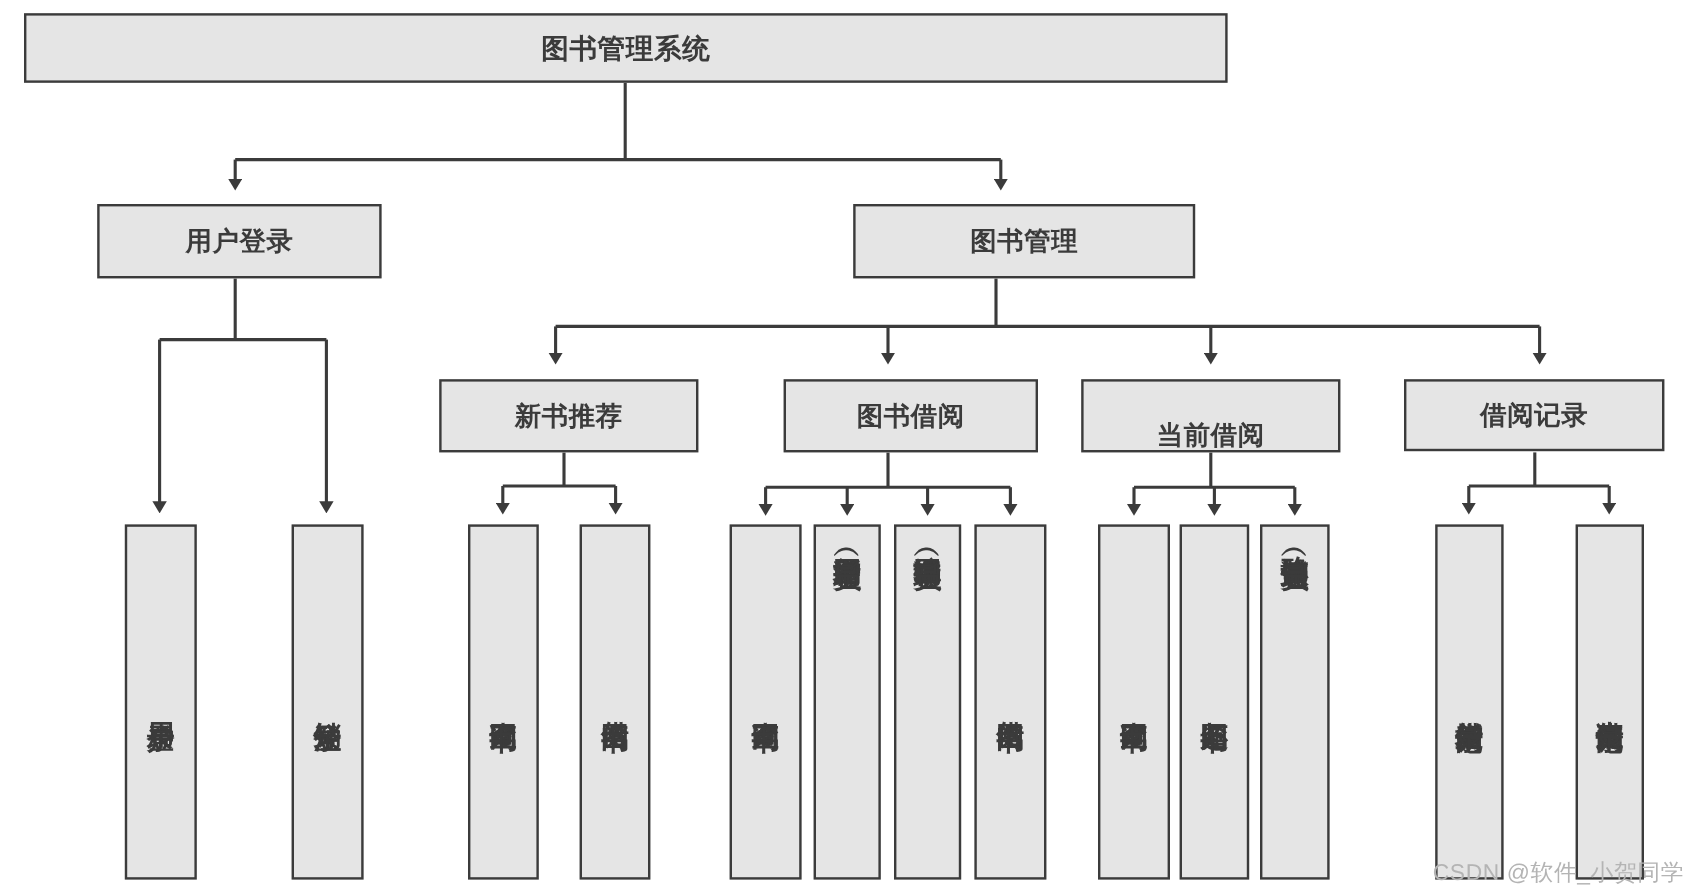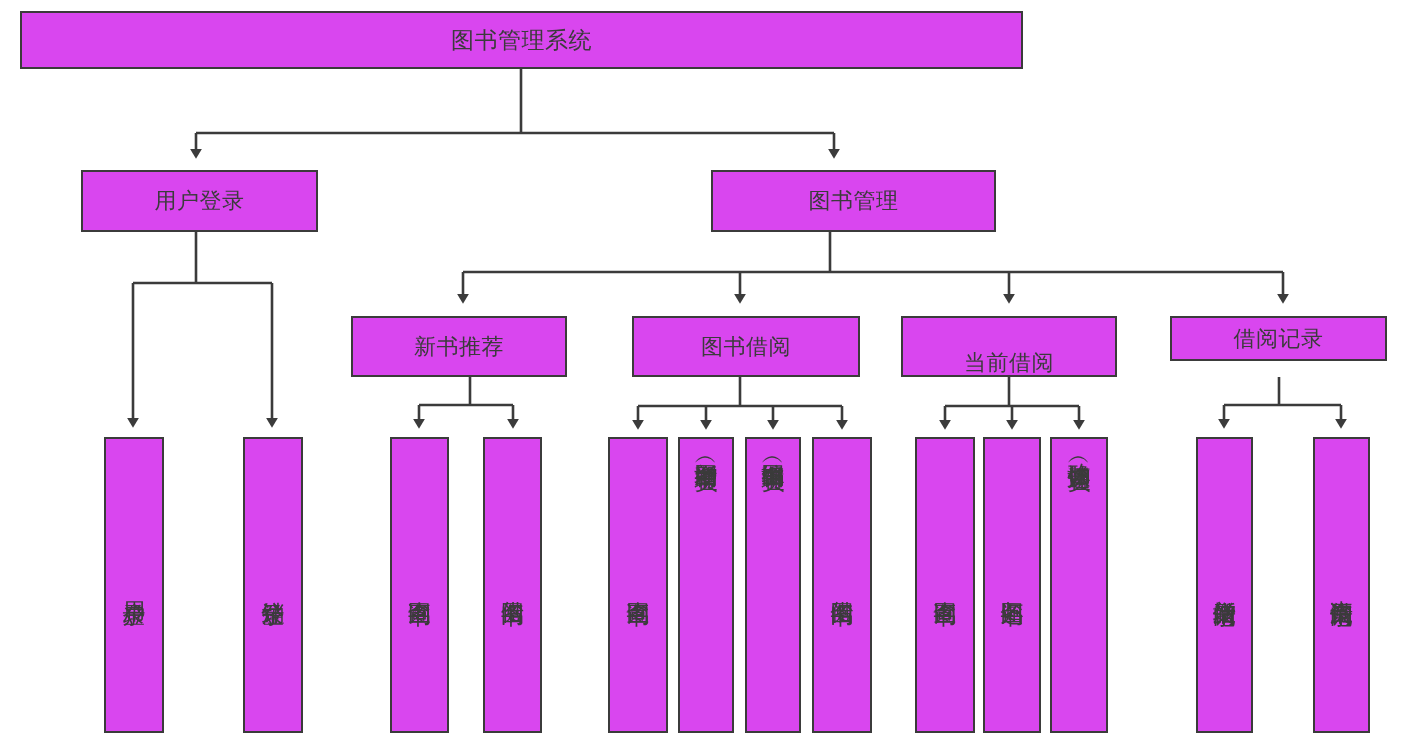--- a/index.html
+++ b/index.html
@@ -21,26 +21,27 @@
   #diagram-svg {
     position: absolute;
     left: 0;
     top: 0;
     width: 1405px;
     height: 747px;
   }
   .node-box {
     position: absolute;
     box-sizing: border-box;
-    background: #d946ef;
+    background: #e5e5e5;
     border: 2.2px solid #3b3b3b;
     display: flex;
     align-items: center;
     justify-content: center;
     color: #3b3b3b;
+    font-weight: bold;
   }
   .node-label {
     color: #3b3b3b;
     line-height: 1.08;
     text-align: center;
     white-space: pre;
     letter-spacing: 0.5px;
   }
   
   .node-h .node-label {
@@ -135,33 +136,33 @@
   </div>
 
   <div class="node-box node-h" style="left:81px; top:170px; width:237px; height:62px;">
     <span class="node-label">用户登录</span>
   </div>
 
   <div class="node-box node-h" style="left:711px; top:170px; width:285px; height:62px;">
     <span class="node-label">图书管理</span>
   </div>
 
-  <div class="node-box node-h" style="left:351px; top:316px; width:216px; height:61px;">
+  <div class="node-box node-h" style="left:366px; top:316px; width:216px; height:61px;">
     <span class="node-label">新书推荐</span>
   </div>
 
-  <div class="node-box node-h" style="left:632px; top:316px; width:228px; height:61px;">
+  <div class="node-box node-h" style="left:653px; top:316px; width:212px; height:61px;">
     <span class="node-label">图书借阅</span>
   </div>
 
   <div class="node-box node-h" style="left:901px; top:316px; width:216px; height:61px;align-items:flex-end;">
     <span class="node-label">当前借阅</span>
   </div>
 
-  <div class="node-box node-h" style="left:1170px; top:316px; width:217px; height:45px;">
+  <div class="node-box node-h" style="left:1170px; top:316px; width:217px; height:60px;">
     <span class="node-label">借阅记录</span>
   </div>
 
   <div class="node-box node-v center-v" style="left:104px; top:437px; width:60px; height:296px;">
     <span class="node-label">用户登录</span>
   </div>
 
   <div class="node-box node-v center-v" style="left:243px; top:437px; width:60px; height:296px;">
     <span class="node-label">注销登录</span>
   </div>
@@ -203,14 +204,15 @@
   </div>
 
   <div class="node-box node-v center-v" style="left:1196px; top:437px; width:57px; height:296px;">
     <span class="node-label">新增借阅记录</span>
   </div>
 
   <div class="node-box node-v center-v" style="left:1313px; top:437px; width:57px; height:296px;">
     <span class="node-label">查询借阅记录</span>
   </div>
 
+  <div class="watermark" style="left:1194px; top:714px;">CSDN @软件_小贺同学</div>
 
 </div>
 
 </body></html>

